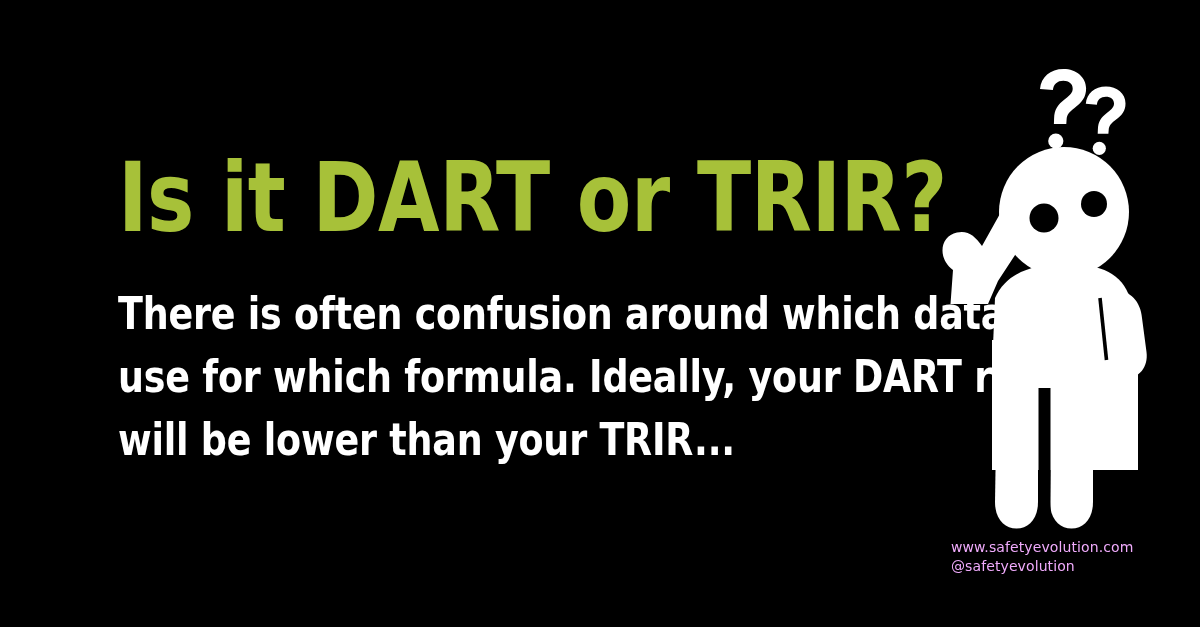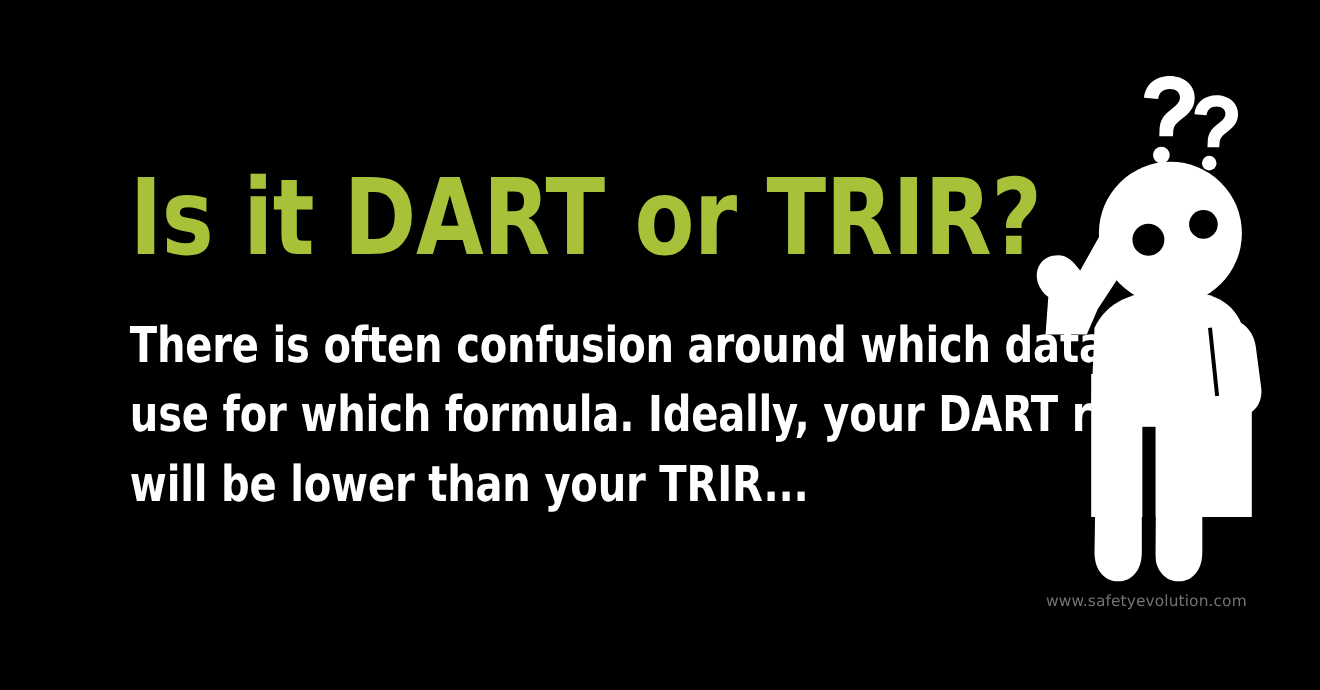--- a/index.html
+++ b/index.html
@@ -54,21 +54,21 @@
     transform: scaleX(0.9);
     transform-origin: left top;
   }
   .body-copy .line { display: block; white-space: nowrap; }
 
   
   .footer {
     position: absolute;
     left: 951px;
     top: 538px;
-    color: #737373;
+    color: #f0abfc;
     font-family: "DejaVu Sans", "Liberation Sans", sans-serif;
     font-size: 14px;
     line-height: 19px;
     font-weight: 400;
     letter-spacing: 0.1px;
   }
   .footer .fline { display: block; white-space: nowrap; }
 
   
   .figure {
@@ -92,20 +92,21 @@
     <div class="body-copy">
       <span class="line">There is often confusion around which data to</span>
       <span class="line">use for which formula. Ideally, your DART rate</span>
       <span class="line">will be lower than your TRIR...</span>
     </div>
 
   </div>
 
   <div class="footer">
     <span class="fline">www.safetyevolution.com</span>
+    <span class="fline">@safetyevolution</span>
   </div>
 
   <div class="figure">
     <svg viewBox="0 0 260 500" xmlns="http://www.w3.org/2000/svg" aria-hidden="true">
       <g fill="#FFFFFF">
 
         <g>
           <path d="M143.5 29.0c12.8 0 22.6 8.2 22.6 19.6 0 8.6-4.0 13.6-11.6 19.4-5.6 4.3-7.5 6.6-7.9 11.6l-0.3 4.3-12.4 0 0.2-5.6c0.3-8.4 3.2-13.3 11.0-19.2 5.7-4.4 7.6-6.8 7.6-10.6 0-4.6-3.7-7.7-9.4-7.7-5.9 0-9.8 3.4-10.4 9.2l-12.9-1.1c1.1-11.8 10.2-19.9 23.5-19.9z"></path>
           <circle cx="135.8" cy="101.0" r="7.6"></circle>
         </g>

